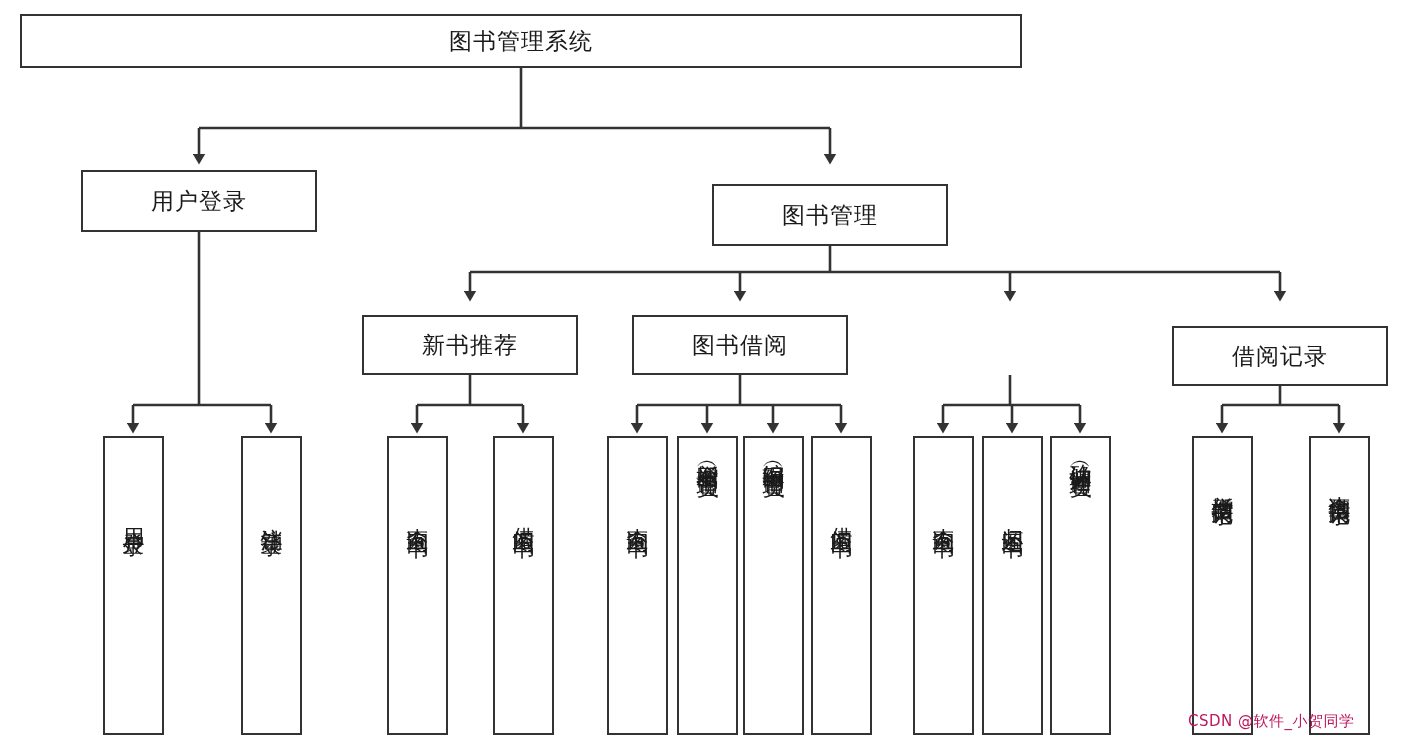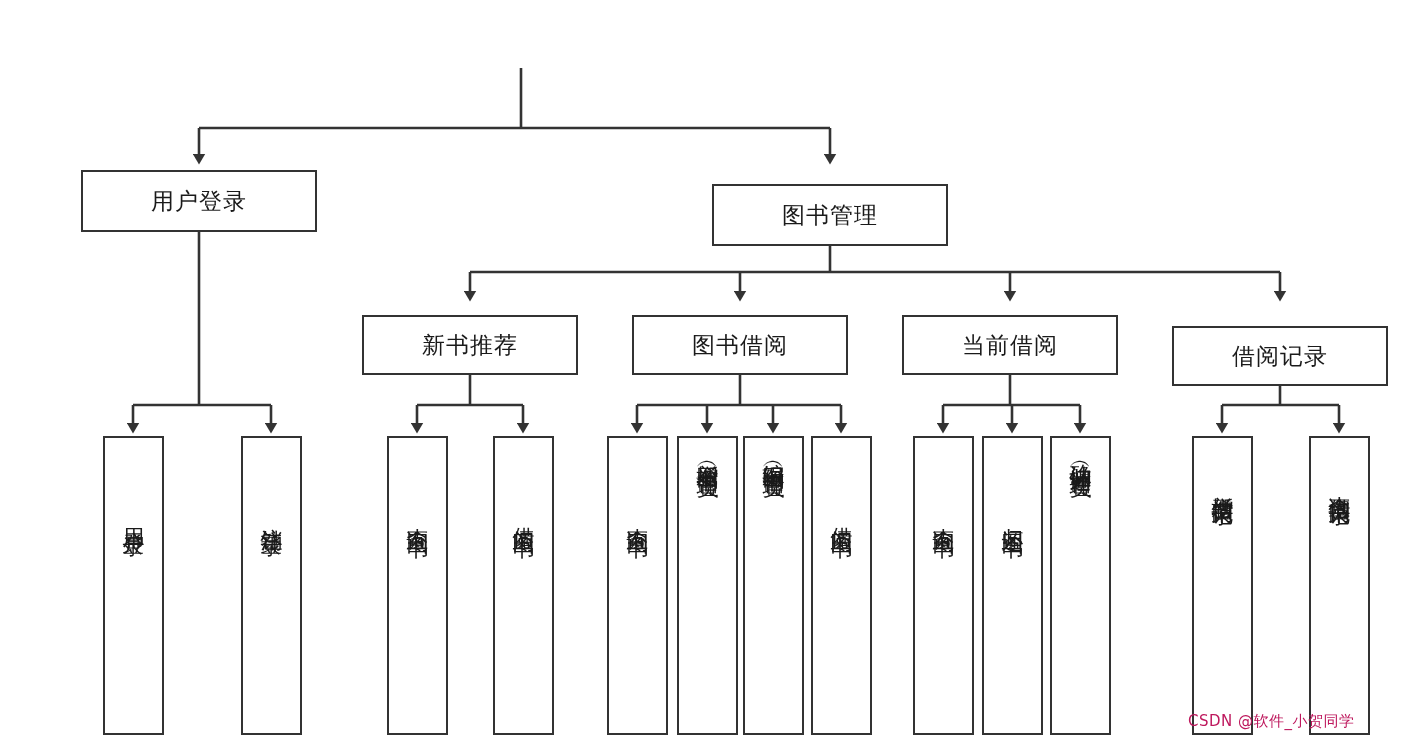--- a/index.html
+++ b/index.html
@@ -115,36 +115,36 @@
       <path d="M1012,405 L1012,424" marker-end="url(#arrow)"></path>
       <path d="M1080,405 L1080,424" marker-end="url(#arrow)"></path>
 
       <path d="M1280,375 L1280,405"></path>
       <path d="M1222,405 L1339,405"></path>
       <path d="M1222,405 L1222,424" marker-end="url(#arrow)"></path>
       <path d="M1339,405 L1339,424" marker-end="url(#arrow)"></path>
     </g>
   </svg>
 
+  <div class="node horiz" style="left:20px; top:14px; width:1002px; height:54px;">
+    <span class="label">图书管理系统</span>
+  </div>
 
   <div class="node horiz" style="left:81px; top:170px; width:236px; height:62px;">
     <span class="label">用户登录</span>
   </div>
   <div class="node horiz" style="left:712px; top:184px; width:236px; height:62px;">
     <span class="label">图书管理</span>
   </div>
 
   <div class="node horiz" style="left:362px; top:315px; width:216px; height:60px;">
     <span class="label">新书推荐</span>
   </div>
   <div class="node horiz" style="left:632px; top:315px; width:216px; height:60px;">
     <span class="label">图书借阅</span>
-  </div>
-  <div class="node horiz" style="left:902px; top:315px; width:216px; height:60px;">
-    <span class="label">当前借阅</span>
   </div>
   <div class="node horiz" style="left:1172px; top:315px; width:216px; height:60px;margin-top:11px;">
     <span class="label">借阅记录</span>
   </div>
 
   <div class="node vert" style="left:103px; top:436px; width:61px; height:299px; padding-top:72px;">
     <span class="label">用户登录</span>
   </div>
   <div class="node vert" style="left:241px; top:436px; width:61px; height:299px; padding-top:72px;">
     <span class="label">注销登录</span>

